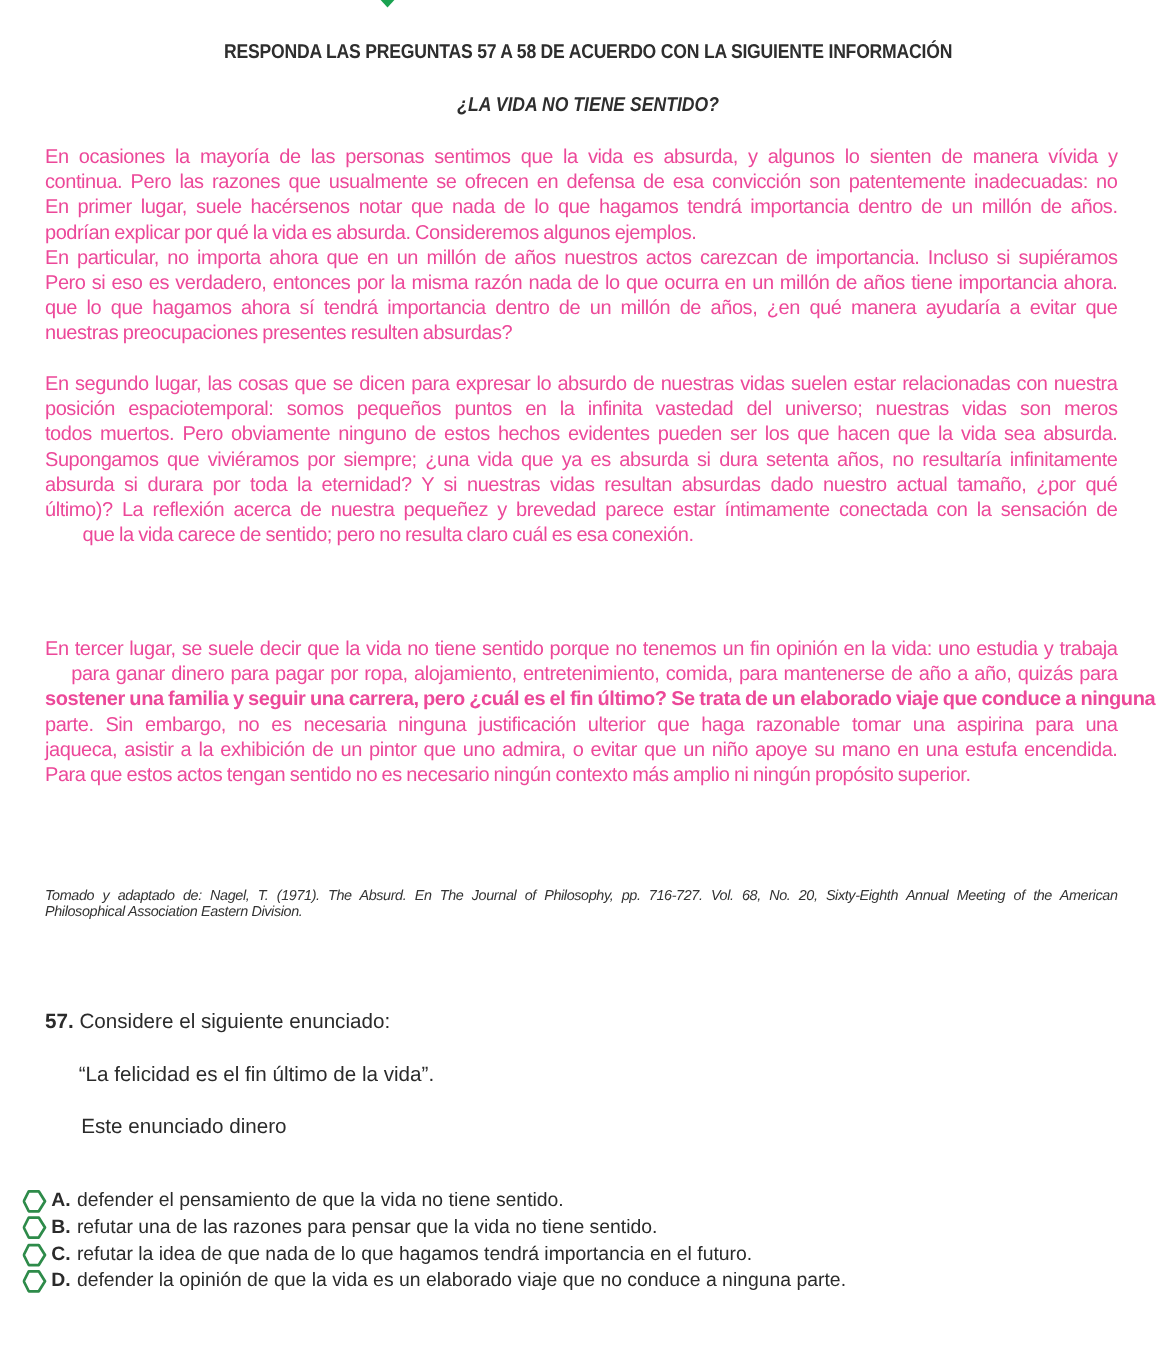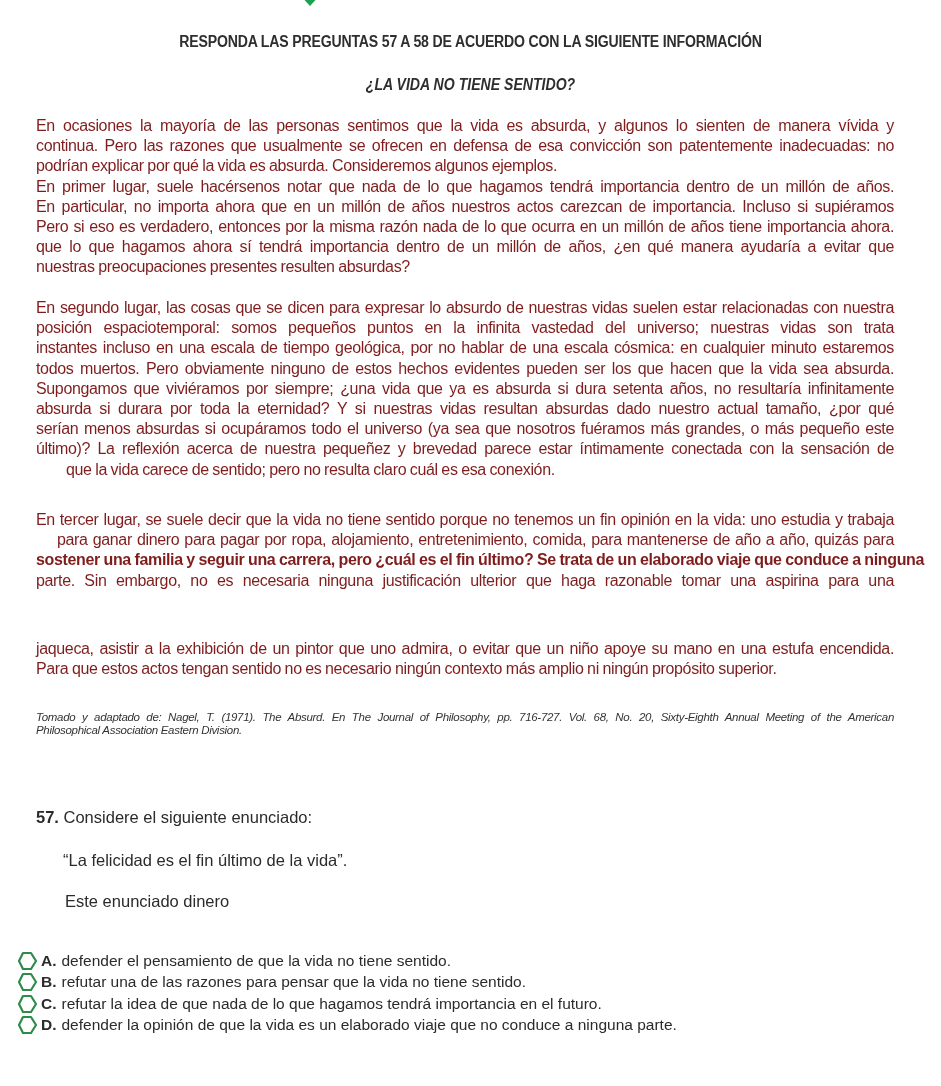--- a/index.html
+++ b/index.html
@@ -53,21 +53,21 @@
     }
     .para {
       position: absolute;
       left: 36px;
       width: 858px;
       font-size: 16px;
       line-height: 20.2px;
       text-align: justify;
       letter-spacing: -0.35px;
       word-spacing: -0.5px;
-      color: #7f1d1d;
+      color: #ec4899;
     }
     .para .line {
       display: block;
       white-space: nowrap;
       text-align-last: justify;
       text-align: justify;
     }
     .para .line.last {
       text-align-last: left;
     }
@@ -144,46 +144,44 @@
 <body>
 
 <div class="top-marker"></div>
 
 <div class="instruction">RESPONDA LAS PREGUNTAS 57 A 58 DE ACUERDO CON LA SIGUIENTE INFORMACIÓN</div>
 <div class="title">¿LA VIDA NO TIENE SENTIDO?</div>
 
 <div class="para" id="p1">
   <span class="line" style="display: block;">En ocasiones la mayoría de las personas sentimos que la vida es absurda, y algunos lo sienten de manera vívida y</span>
   <span class="line" style="display: block;">continua. Pero las razones que usualmente se ofrecen en defensa de esa convicción  son patentemente inadecuadas:  no</span>
+  <span class="line" style="display: block;">En primer lugar, suele hacérsenos notar que nada de lo que hagamos tendrá importancia dentro de un millón de años.</span>
   <span class="line last" style="display: block;">podrían explicar por qué la vida es absurda. Consideremos algunos ejemplos.</span>
-  <span class="line" style="display: block;">En primer lugar, suele hacérsenos notar que nada de lo que hagamos tendrá importancia dentro de un millón de años.</span>
   <span class="line" style="display: block;">En particular, no importa ahora que en un millón de años nuestros actos carezcan de importancia. Incluso si supiéramos</span>
   <span class="line" style="display: block;">Pero si eso es verdadero, entonces por la misma razón nada de lo que ocurra en un millón de años tiene importancia ahora.</span>
   <span class="line" style="display: block;">que lo que hagamos ahora sí tendrá importancia dentro de un millón de años, ¿en qué manera ayudaría a evitar que</span>
   <span class="line last" style="display: block;">nuestras preocupaciones presentes resulten absurdas?</span>
 </div>
 
 <div class="para" id="p2">
   <span class="line" style="display: block;">En segundo lugar, las cosas que se dicen para expresar lo absurdo de nuestras vidas suelen estar relacionadas con nuestra</span>
-  <span class="line" style="display: block;">posición espaciotemporal: somos pequeños puntos en la infinita vastedad del universo; nuestras vidas son trata</span>
-  <span class="line" style="display: block;">instantes incluso en una escala de tiempo geológica, por no hablar de una escala cósmica: en cualquier minuto estaremos</span>
+  <span class="line" style="display: block;">posición espaciotemporal: somos pequeños puntos en la infinita vastedad del universo; nuestras vidas son meros</span>
   <span class="line" style="display: block;">todos muertos. Pero obviamente ninguno de estos hechos evidentes pueden ser los que hacen que la vida sea absurda.</span>
   <span class="line" style="display: block;">Supongamos que viviéramos por siempre; ¿una vida que ya es absurda si dura setenta años, no resultaría infinitamente</span>
   <span class="line" style="display: block;">absurda si durara por toda la eternidad? Y si nuestras vidas resultan absurdas dado nuestro actual tamaño, ¿por qué</span>
-  <span class="line" style="display: block;">serían menos absurdas si ocupáramos todo el universo (ya sea que nosotros fuéramos más grandes, o más pequeño este</span>
   <span class="line" style="display: block;">último)? La reflexión acerca de nuestra pequeñez y brevedad parece estar íntimamente conectada con la sensación de</span>
   <span class="line last" style="display: block; margin-left: 30px;">que la vida carece de sentido; pero no resulta claro cuál es esa conexión.</span>
 </div>
 
 <div class="para" id="p3">
   <span class="line" style="display: block;">En tercer lugar, se suele decir que la vida no tiene sentido porque no tenemos un fin opinión en la vida: uno estudia y trabaja</span>
   <span class="line" style="display: block; margin-left: 21px;">para ganar dinero para pagar por ropa, alojamiento, entretenimiento, comida, para mantenerse de año a año, quizás para</span>
   <span class="line" style="display: block; font-weight: bold;">sostener una familia y seguir una carrera, pero ¿cuál es el fin último? Se trata de un elaborado viaje que conduce a ninguna</span>
   <span class="line" style="display: block;">parte. Sin embargo, no es necesaria ninguna justificación ulterior que haga razonable tomar una aspirina para una</span>
-  <span class="line" style="display: block; margin-top: 48px;">jaqueca, asistir a la exhibición de un pintor que uno admira, o evitar que un niño apoye su mano en una estufa encendida.</span>
+  <span class="line" style="display: block;">jaqueca, asistir a la exhibición de un pintor que uno admira, o evitar que un niño apoye su mano en una estufa encendida.</span>
   <span class="line last" style="display: block;">Para que estos actos tengan sentido no es necesario ningún contexto más amplio ni ningún propósito superior.</span>
 </div>
 
 <div class="citation">
   <span class="line" style="display: block;">Tomado y adaptado de: Nagel, T. (1971). The Absurd. En The Journal of Philosophy, pp. 716-727. Vol. 68, No. 20, Sixty-Eighth Annual Meeting of the American</span>
   <span class="line last" style="display: block;">Philosophical Association Eastern Division.</span>
 </div>
 
 <div class="question">
   <span class="qnum">57.</span>

